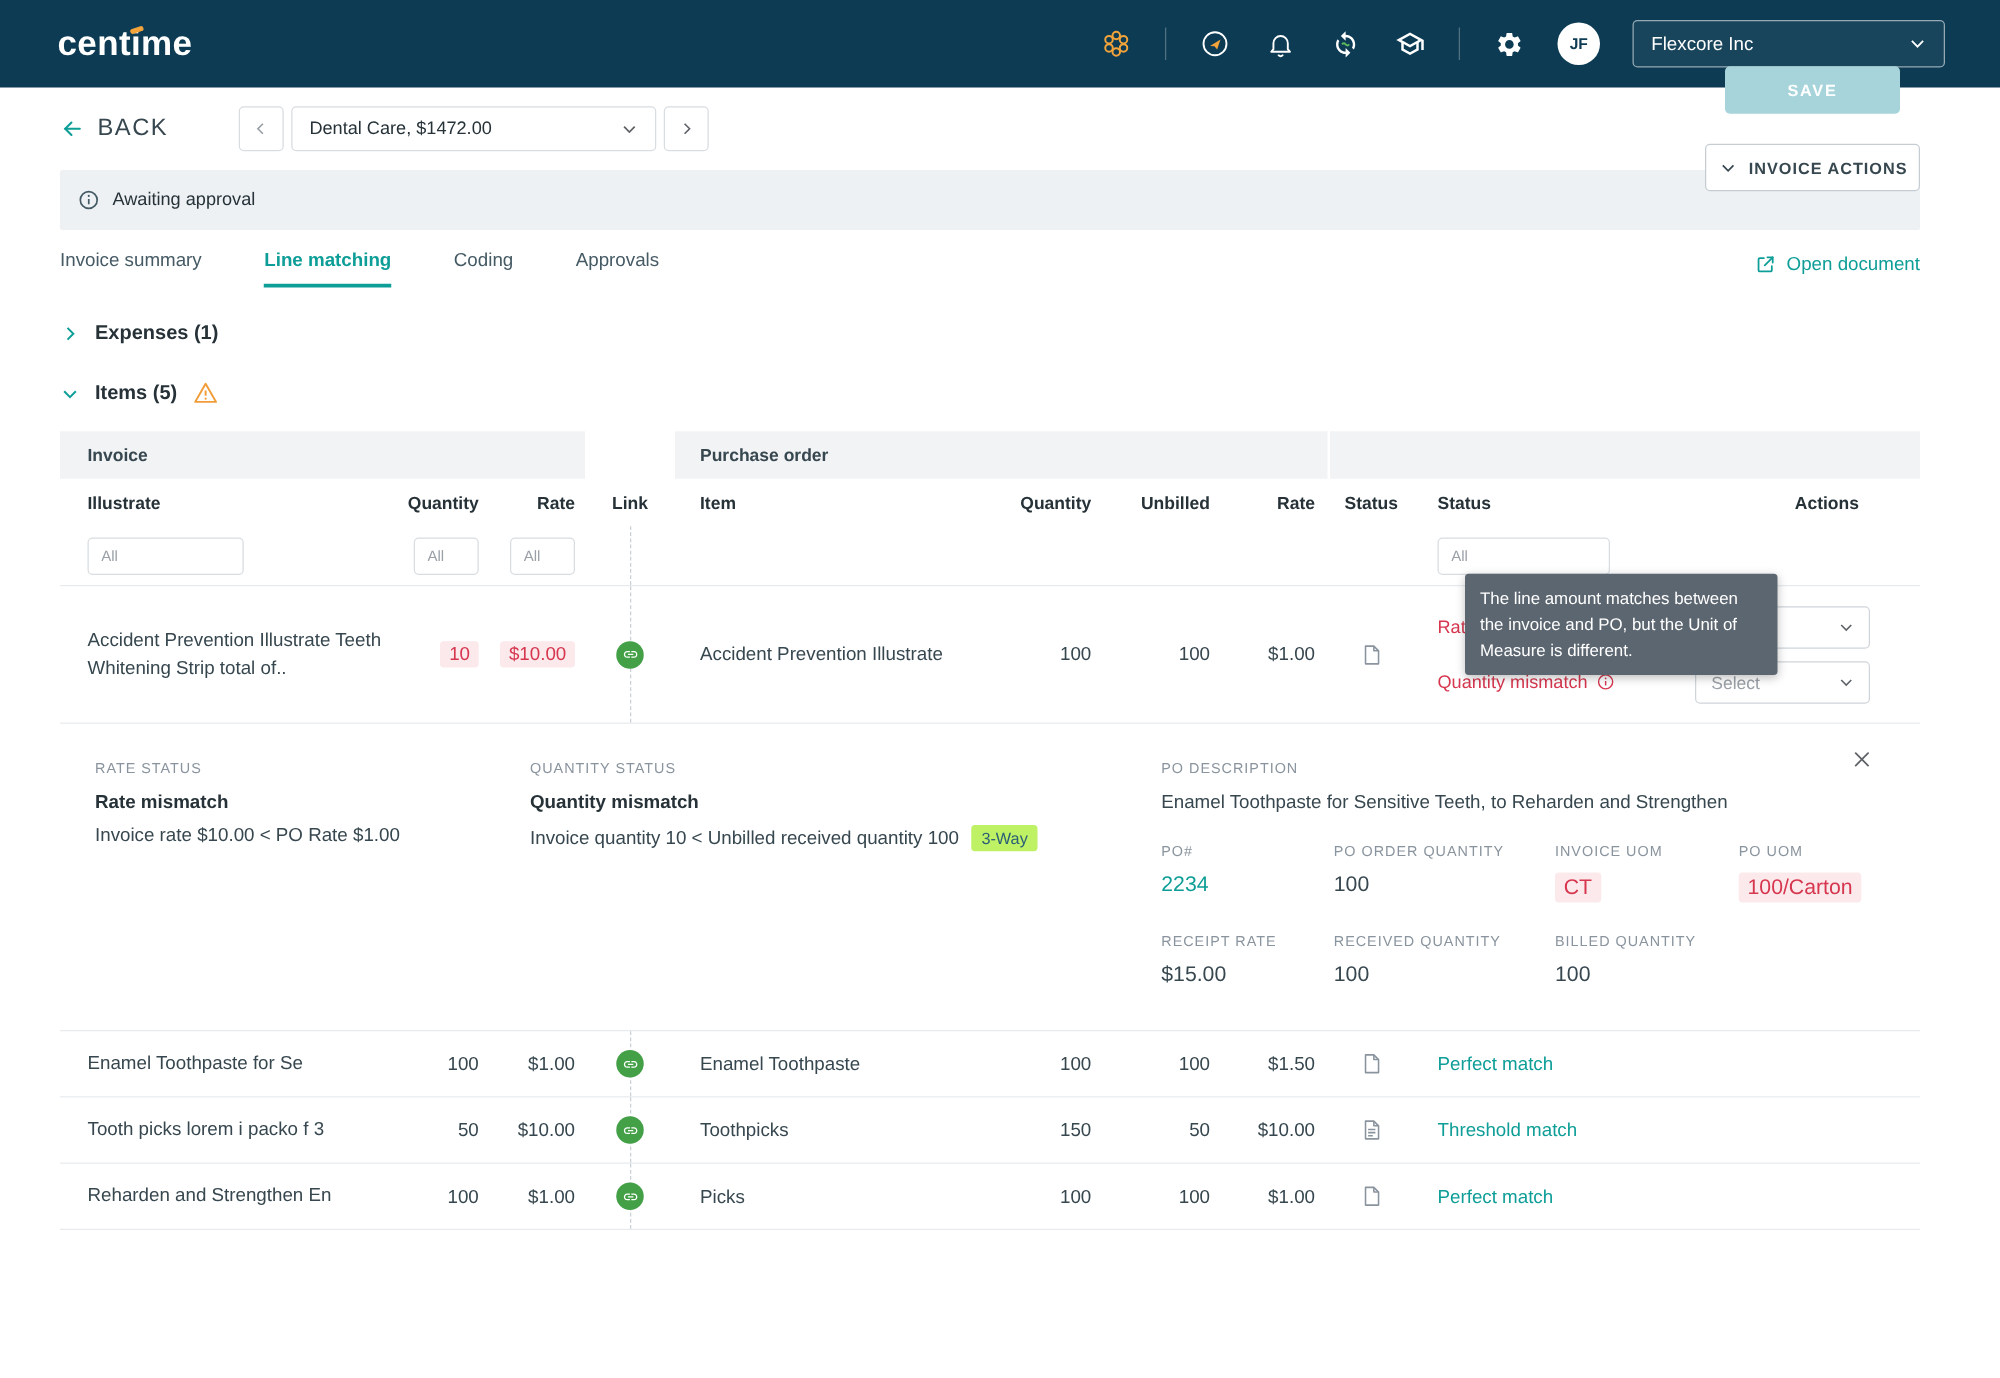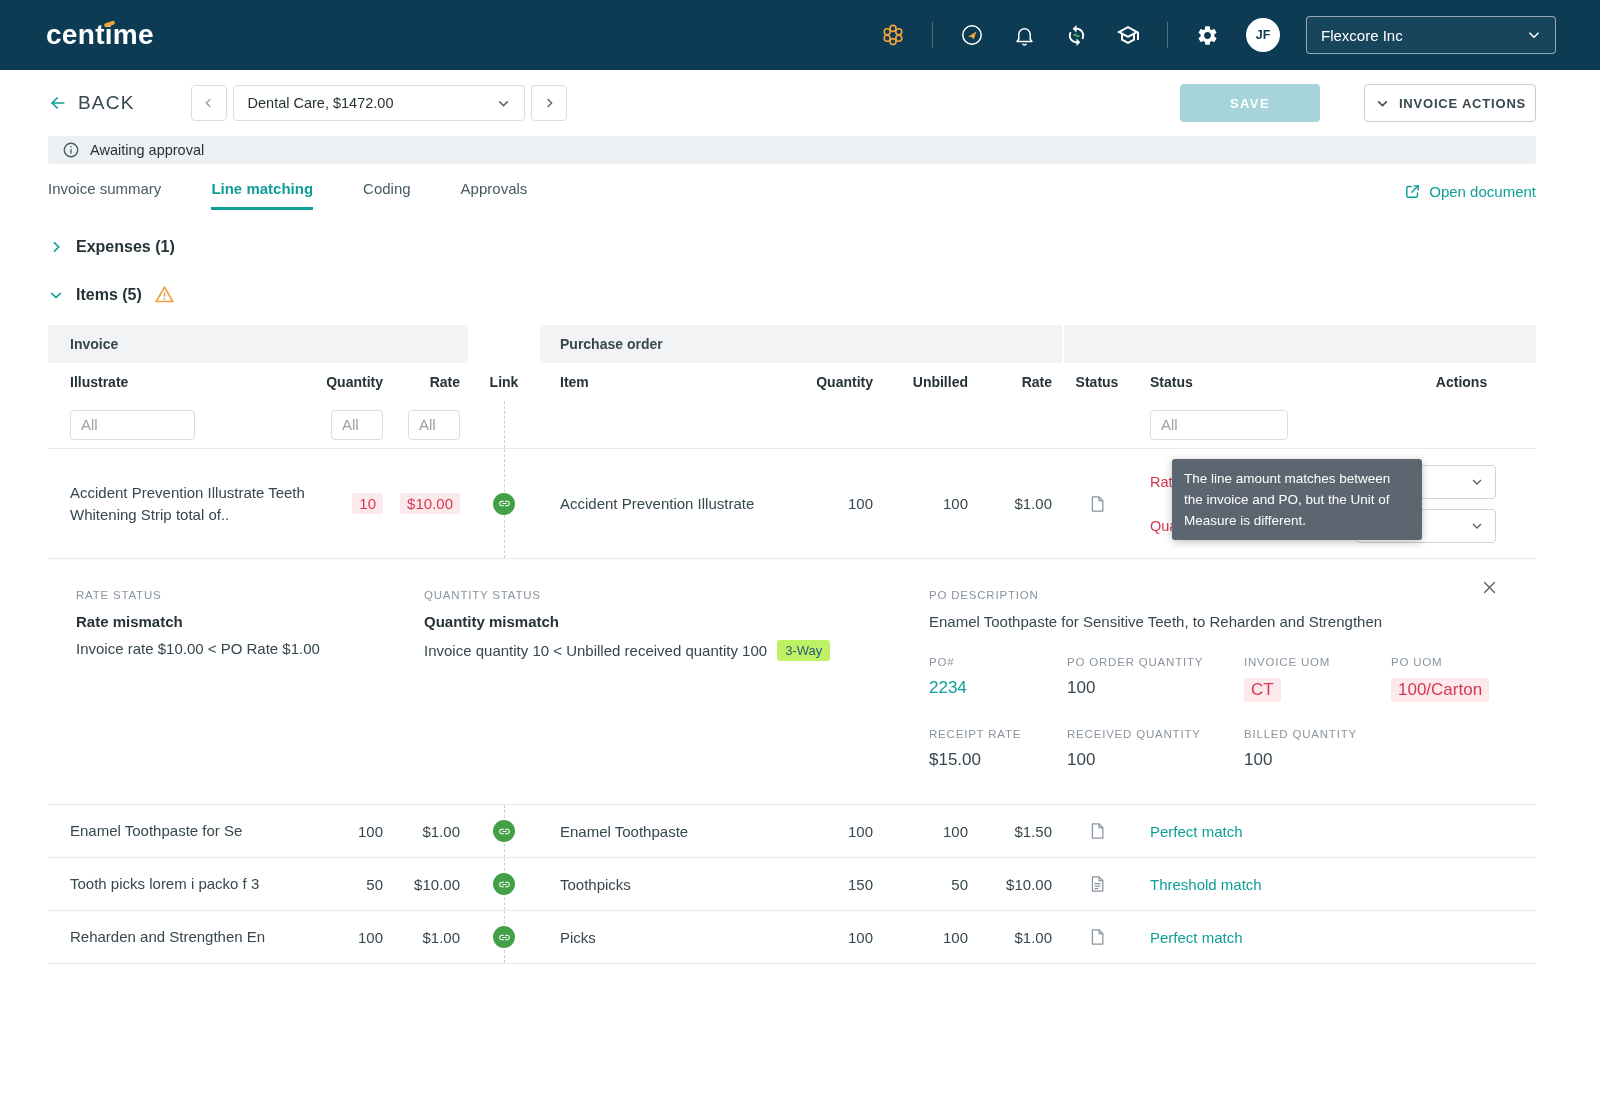--- a/index.html
+++ b/index.html
@@ -16,26 +16,26 @@
   .avatar { width: 34px; height: 34px; border-radius: 50%; background: #fff; color: #0C3B53; font-weight: 700; font-size: 12.5px; display: flex; align-items: center; justify-content: center; cursor: pointer; }
   .company-select { width: 250px; height: 38px; border: 1px solid rgba(255,255,255,.55); border-radius: 4px; background: rgba(255,255,255,.05); color: #fff; font-size: 15px; display: flex; align-items: center; justify-content: space-between; padding: 0 12px 0 14px; cursor: pointer; }
 
   
   .toolbar { display: flex; align-items: center; margin: 14px 64px 0 48px; height: 38px; }
   .back { display: flex; align-items: center; gap: 10px; color: #37474F; font-size: 19px; letter-spacing: 1.2px; cursor: pointer; }
   .selector-group { display: flex; align-items: flex-start; gap: 6px; margin-left: 56px; }
   .nav-btn { width: 36px; height: 36px; border: 1px solid #D8DDE1; border-radius: 4px; background: #fff; display: flex; align-items: center; justify-content: center; color: #9AA0A6; cursor: pointer; }
   .nav-btn.right { color: #5F6368; }
   .invoice-select { width: 292px; height: 36px; border: 1px solid #D8DDE1; border-radius: 4px; display: flex; align-items: center; justify-content: space-between; padding: 0 12px 0 14px; font-size: 14.5px; color: #263238; cursor: pointer; background: #fff; }
-  .toolbar-right { margin-left: auto; display: flex; align-items: center; gap: 44px; }
+  .toolbar-right { margin-left: auto; display: flex; align-items: center; gap: 24px; flex-direction: column; }
   .save-btn { width: 140px; height: 38px; background: #A6D4DA; color: #fff; border: none; border-radius: 4px; font-size: 13px; font-weight: 700; letter-spacing: 1.4px; font-family: inherit; cursor: pointer; }
   .actions-btn { height: 38px; width: 172px; border: 1px solid #C6CDD2; border-radius: 4px; background: #fff; color: #37474F; font-size: 13px; font-weight: 700; letter-spacing: .8px; display: flex; align-items: center; justify-content: center; gap: 8px; cursor: pointer; }
 
   
-  .banner { margin: 14px 64px 0 48px; height: 28px; background: #EDF1F4; border-radius: 2px; display: flex; align-items: center; gap: 10px; padding: 0 14px; color: #263238; font-size: 14.5px; }
+  .banner { margin: 14px 64px 0 48px; height: 48px; background: #EDF1F4; border-radius: 2px; display: flex; align-items: center; gap: 10px; padding: 0 14px; color: #263238; font-size: 14.5px; }
 
   
   .tabs { display: flex; align-items: flex-end; gap: 50px; margin: 16px 64px 0 48px; }
   .tab { font-size: 15px; color: #455A64; padding-bottom: 13px; cursor: pointer; }
   .tab.active { color: #0E9E97; font-weight: 700; border-bottom: 3px solid #0E9E97; padding-bottom: 10px; }
   .open-doc { margin-left: auto; display: flex; align-items: center; gap: 8px; color: #0E9E97; font-size: 15px; padding-bottom: 10px; cursor: pointer; }
 
   
   .section { display: flex; align-items: center; gap: 12px; margin: 28px 64px 0 48px; cursor: pointer; }
   .section-label { font-size: 16px; font-weight: 700; color: #263238; }
@@ -61,21 +61,21 @@
   .seg-gap { width: 72px; }
   .seg-po { width: 522px; padding-left: 20px; }
   .seg-right { flex: 1; margin-left: 2px; }
 
   .head-row { height: 38px; display: flex; align-items: center; font-size: 14px; font-weight: 700; color: #263238; }
   .head-row .c-link { justify-content: center; }
 
   .filter-row { height: 48px; display: flex; align-items: center; border-bottom: 1px solid #E8EBEE; }
   .filter-row .c-link { align-self: stretch; }
   .filter-row .c-qty, .filter-row .c-rate { display: flex; justify-content: flex-end; }
-  .filter-input { height: 30px; border: 1px solid #D8DDE1; border-radius: 4px; padding: 0 10px; font-size: 15px; color: #263238; font-family: inherit; background: #fff; }
+  .filter-input { height: 30px; border: 1px solid #D8DDE1; border-radius: 4px; padding: 0 10px; font-size: 12px; color: #263238; font-family: inherit; background: #fff; }
   .filter-input::placeholder { color: #9AA0A6; }
   .fi-desc { width: 125px; }
   .fi-small { width: 52px; }
   .fi-status { width: 138px; }
 
   .body-row { display: flex; align-items: center; border-bottom: 1px solid #E8EBEE; font-size: 15px; color: #37474F; min-height: 53px; }
   .body-row .c-link { align-self: stretch; }
   .row-main { min-height: 110px; }
   .desc-text { line-height: 22px; color: #37474F; }
   .filter-row .c-link::before, .body-row .c-link::before {

